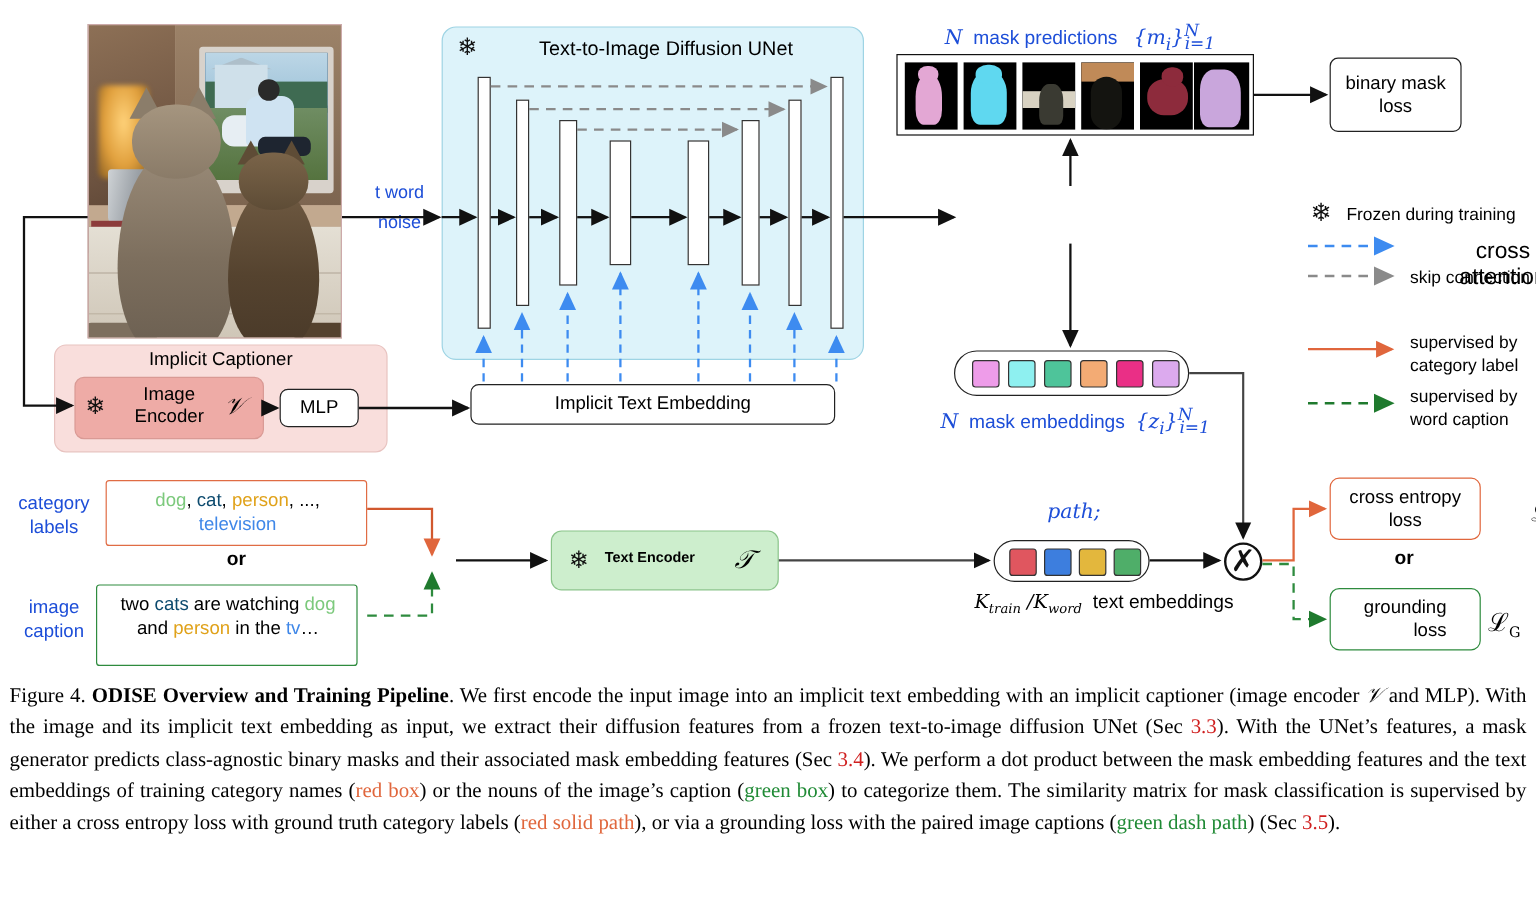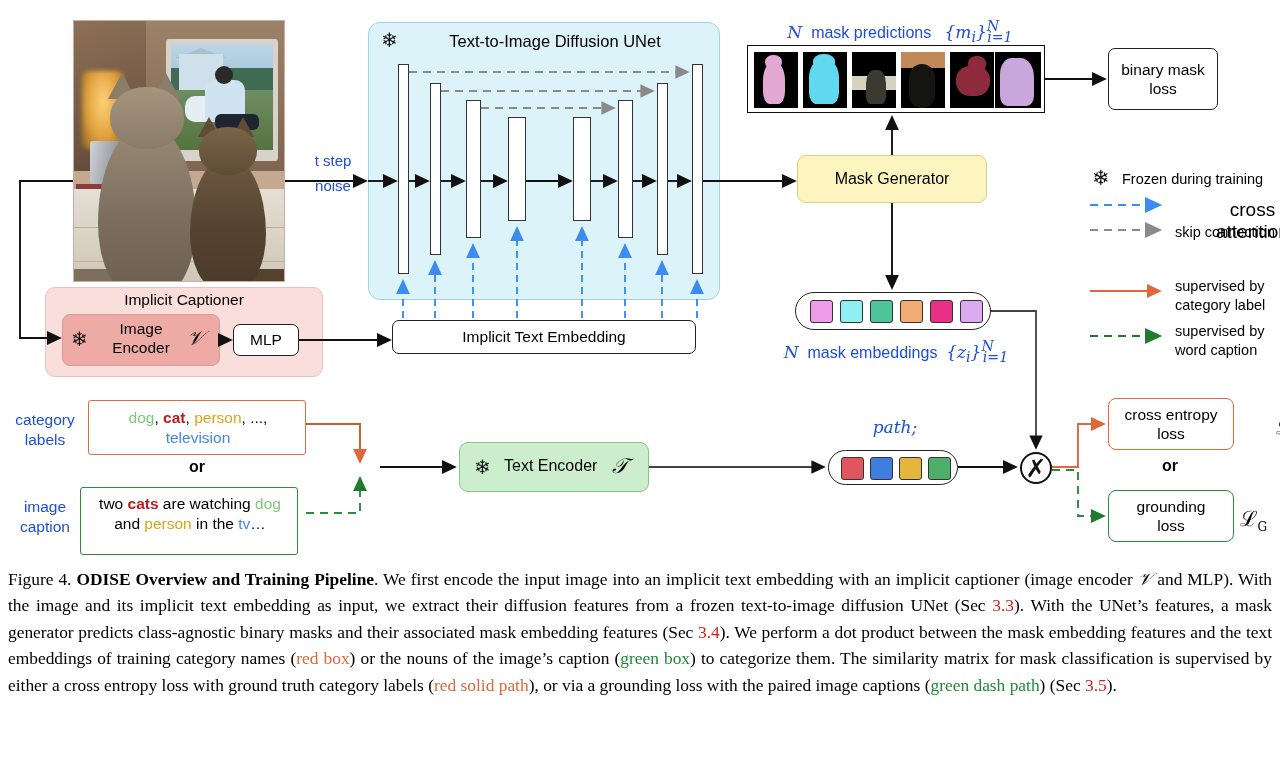--- a/index.html
+++ b/index.html
@@ -86,21 +86,21 @@
   .celoss{left:1108px;top:398px;width:126px;height:52px;border:1.8px solid #e0663c;border-radius:8px;background:#fff;font-size:15.5px;}
   .gdloss{left:1108px;top:490px;width:126px;height:52px;border:1.8px solid #2e8b3e;border-radius:8px;background:#fff;font-size:15.5px;}
 
   .snow{font-size:20px;line-height:1;color:#111;}
   .mono-it{font-family:"DejaVu Serif",serif;font-style:italic;}
   .cap{position:absolute;left:8px;top:566px;width:1264px;
        font-family:"Liberation Serif",serif;font-size:17.4px;line-height:1.52;
        text-align:justify;color:#000;}
   .ornj{color:#e0a21a;}
   .blu{color:#3f87e8;}
-  .pinkw{color:#b91c1c;font-weight:bold;}
+  .pinkw{color:#0c4a6e;}
   .lgrn{color:#7cc97c;}
   b{font-weight:bold;}
   svg{position:absolute;left:0;top:0;width:1280px;height:556px;pointer-events:none;}
 </style>
 </head>
 <body>
 
 <div id="fig">
 
   <div id="photo">
@@ -135,21 +135,21 @@
     <div class="cat sml" id="catSml">
       <div class="cat-tail"></div>
         <div class="cat-body"></div>
       <div class="cat-ear ear1"></div>
         <div class="cat-ear ear2"></div>
         <div class="cat-head"></div>
     </div>
   </div>
 
   <div class="lbl" style="left:298px;top:152px;width:70px;">
-    <div>t step</div>
+    <div>t word</div>
     <div style="margin-top:8px">noise</div>
   </div>
 
   <div class="unet"></div>
   <div class="snow" style="left:381px;top:30px;">❄</div>
   <div class="unet-title">Text-to-Image Diffusion UNet</div>
 
   <div class="bar" style="left:398px;top:64px;width:11px;height:210px;"></div>
   <div class="bar" style="left:430px;top:83px;width:11px;height:172px;"></div>
   <div class="bar" style="left:466px;top:100px;width:15px;height:138px;"></div>
@@ -204,21 +204,20 @@
         <div style="position:absolute;left:5px;top:6px;width:34px;height:48px;border-radius:34% 40% 22% 22%;background:#c9a6dc;"></div>
       </div>
   </div>
   <div class="box bml">
     <span style="line-height:1.25;">
       <span>binary mask</span><br>
       <span>loss</span>
     </span>
   </div>
 
-  <div class="box maskgen">Mask Generator</div>
 
   <div class="emb-pill">
     <div class="sq" style="left:14px;top:7px;background:#ee9ce9;"></div>
     <div class="sq" style="left:44px;top:7px;background:#8ef0f0;"></div>
     <div class="sq" style="left:74px;top:7px;background:#4ec49a;"></div>
     <div class="sq" style="left:104px;top:7px;background:#f3ab74;"></div>
     <div class="sq" style="left:134px;top:7px;background:#ea2f86;"></div>
     <div class="sq" style="left:164px;top:7px;background:#dcaaee;"></div>
   </div>
   <div class="lbl" style="left:772px;top:338px;width:248px;font-size:16px;">
@@ -245,47 +244,51 @@
   </div>
   <div class="capbox">
     <div style="position:absolute;left:0;top:6px;width:218px;text-align:center;font-size:15.5px;line-height:1.32;">
       two <span class="pinkw">cats</span> are watching <span class="lgrn">dog</span><br>
       and <span class="ornj">person</span> in the <span class="blu">tv</span>…
     </div>
   </div>
 
   <div class="textenc">
     <span class="snow" style="position:absolute;left:14px;top:14px;">❄</span>
-    <span style="position:absolute;left:44px;top:14px;font-size:16px;">Text Encoder</span>
+    <span style="position:absolute;left:44px;top:14px;font-size:12px;font-weight:bold;">Text Encoder</span>
     <span class="mono-it" style="position:absolute;left:152px;top:11px;font-size:21px;">𝒯</span>
   </div>
 
   <div class="lbl mono-it" style="left:810px;top:418px;width:170px;font-size:17px;">
     path;
   </div>
   <div class="txt-pill">
     <div class="sq" style="left:12px;top:6px;background:#e0565f;"></div>
     <div class="sq" style="left:41px;top:6px;background:#3d7ede;"></div>
     <div class="sq" style="left:70px;top:6px;background:#e3b73d;"></div>
     <div class="sq" style="left:99px;top:6px;background:#4fae69;"></div>
   </div>
+  <div style="position:absolute;left:795px;top:492px;width:250px;text-align:center;font-size:16px;">
+    <span class="mono-it" style="font-family:'DejaVu Serif',serif;">K<sub style="font-size:11px">train</sub> /K<sub style="font-size:11px">word</sub></span>
+    <span style="font-family:'Liberation Sans',sans-serif;">&nbsp;text embeddings</span>
+  </div>
 
   <div style="left:1020px;top:452px;width:32px;height:32px;border:2.2px solid #111;border-radius:50%;background:#fff;"></div>
   <div style="left:1020px;top:452px;width:32px;height:32px;display:flex;align-items:center;justify-content:center;font-size:25px;line-height:1;color:#111;">✗</div>
 
   <div class="box celoss">
     <span style="line-height:1.25;">
       <span>cross entropy</span><br>
       <span>loss</span>
     </span>
   </div>
   <div style="left:1240px;top:412px;font-size:21px;font-family:'DejaVu Serif',serif;margin-left:36px;">ℒ<sub style="font-size:12px">C</sub></div>
   <div style="left:1145px;top:457px;width:50px;text-align:center;font-size:16px;font-weight:bold;">or</div>
   <div class="box gdloss">
-    <span style="line-height:1.25;">
+    <span style="line-height:1.25;text-align:right;">
       <span>grounding</span><br>
       <span>loss</span>
     </span>
   </div>
   <div style="left:1240px;top:504px;font-size:21px;font-family:'DejaVu Serif',serif;">ℒ<sub style="font-size:12px">G</sub></div>
 
   <div class="snow" style="left:1092px;top:167px;font-size:21px;">❄</div>
   <div style="left:1122px;top:171px;font-size:14.5px;">Frozen during training</div>
   <div style="left:1216px;top:199px;font-size:19px;text-align:center;">cross attention</div>
   <div style="left:1175px;top:224px;font-size:14.5px;">skip connection</div>

